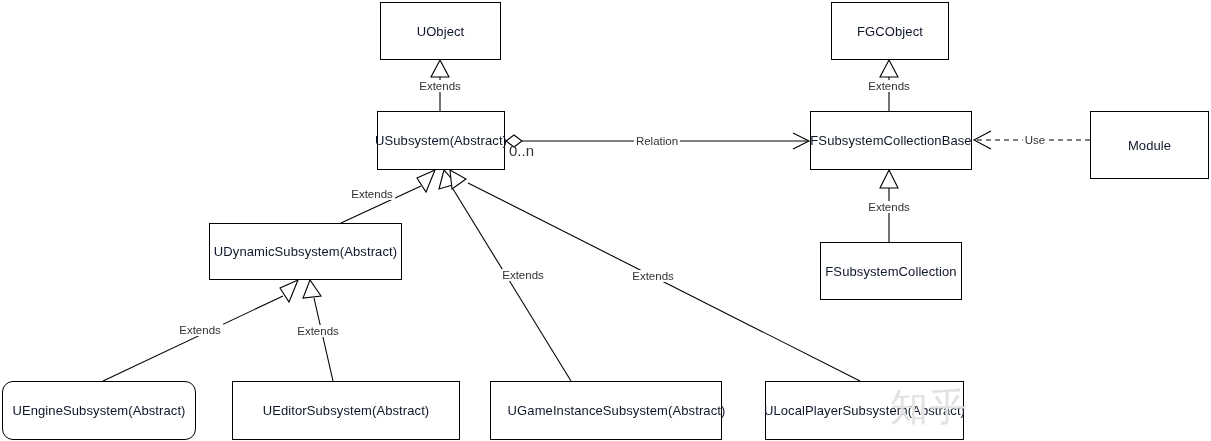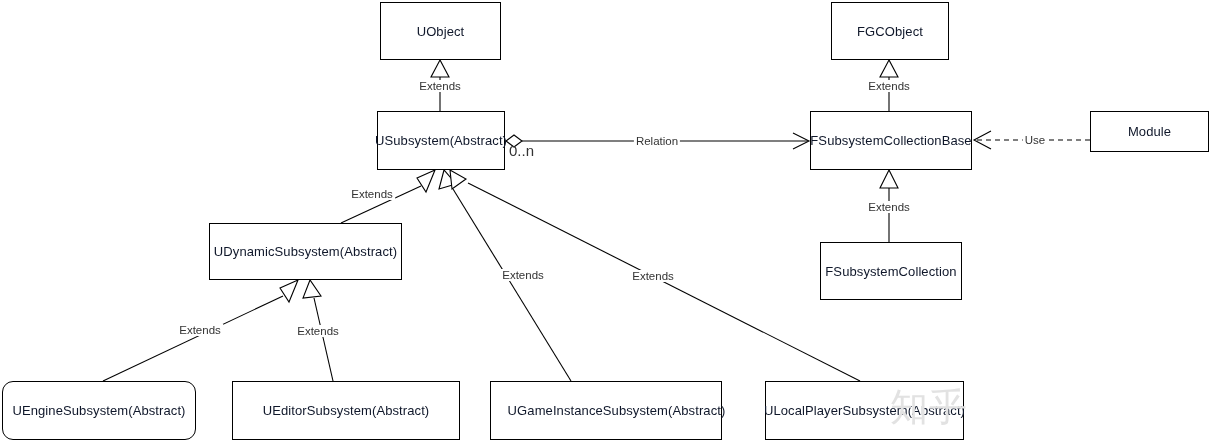--- a/index.html
+++ b/index.html
@@ -130,21 +130,21 @@
   </div>
 
   <div class="node" style="left:377px; top:111px; width:128px; height:59px;">
     <span class="node-label">USubsystem(Abstract)</span>
   </div>
 
   <div class="node" style="left:810px; top:111px; width:162px; height:59px;">
     <span class="node-label">FSubsystemCollectionBase</span>
   </div>
 
-  <div class="node" style="left:1090px; top:111px; width:119px; height:41px;">
+  <div class="node" style="left:1090px; top:111px; width:119px; height:68px;">
     <span class="node-label">Module</span>
   </div>
 
   <div class="node" style="left:209px; top:223px; width:193px; height:57px;">
     <span class="node-label">UDynamicSubsystem(Abstract)</span>
   </div>
 
   <div class="node" style="left:820px; top:242px; width:142px; height:58px;">
     <span class="node-label">FSubsystemCollection</span>
   </div>

